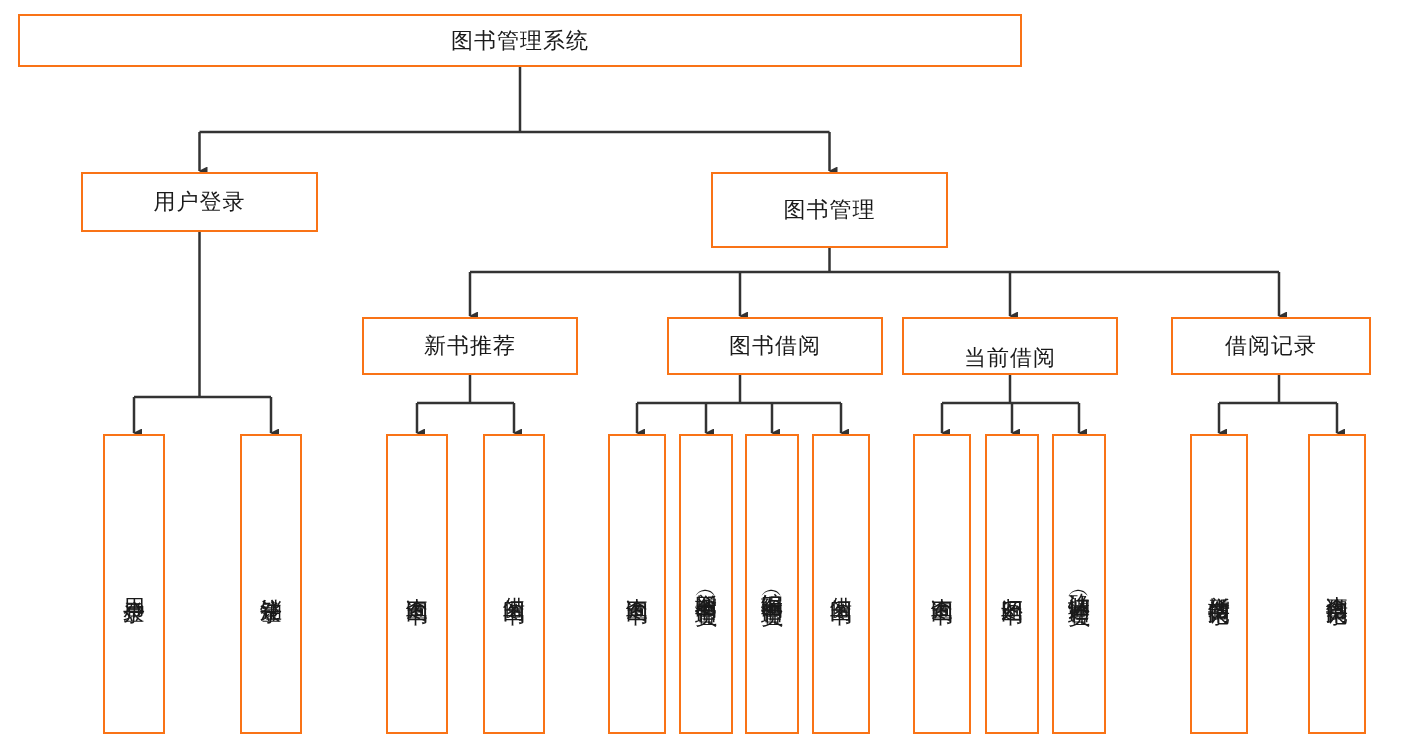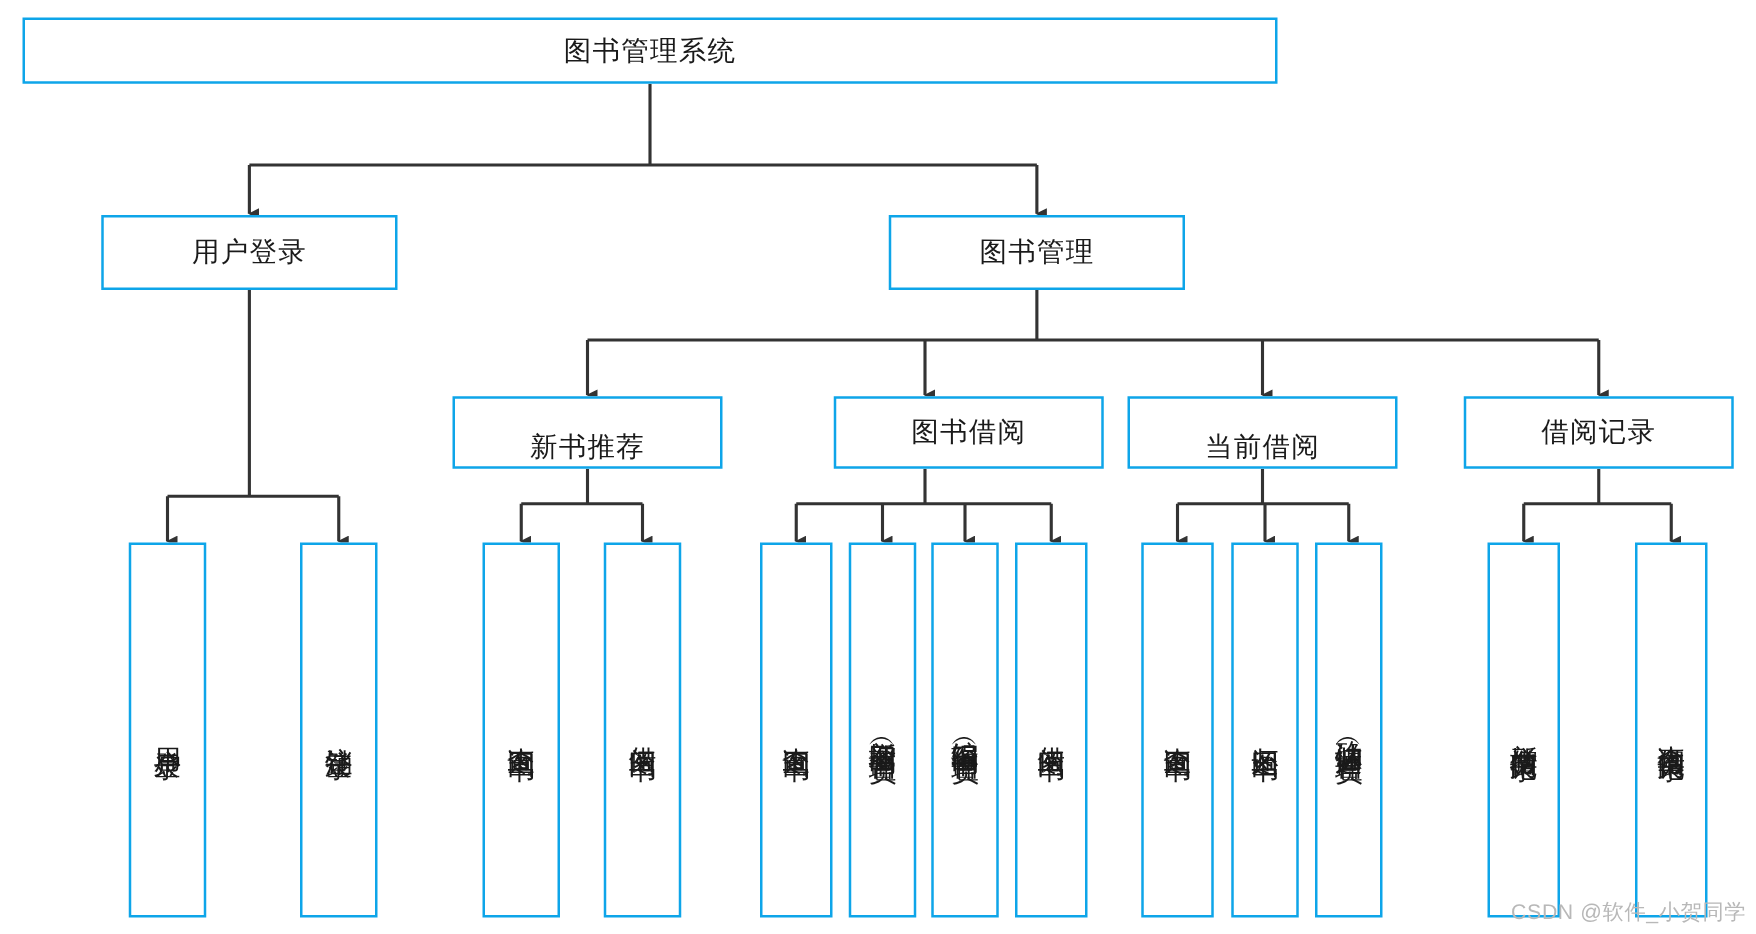--- a/index.html
+++ b/index.html
@@ -21,21 +21,21 @@
     position: absolute;
     left: 0;
     top: 0;
     width: 1405px;
     height: 747px;
     pointer-events: none;
   }
   .node {
     position: absolute;
     box-sizing: border-box;
-    border: 2px solid #0ea5e9;
+    border: 2px solid #f97316;
     background: #ffffff;
     display: flex;
     align-items: center;
     justify-content: center;
     color: #1a1a1a;
   }
   .node.horiz {
     font-size: 22px;
     letter-spacing: 1px;
   }
@@ -113,33 +113,33 @@
       </g>
   </svg>
 
   <div id="node-layer">
       <div class="node horiz" style="left: 18px; top: 14px; width: 1004px; height: 53px;">
         <span class="label">图书管理系统</span>
       </div>
       <div class="node horiz" style="left: 81px; top: 172px; width: 237px; height: 60px;">
         <span class="label">用户登录</span>
       </div>
-      <div class="node horiz" style="left: 711px; top: 172px; width: 237px; height: 60px;">
+      <div class="node horiz" style="left: 711px; top: 172px; width: 237px; height: 76px;">
         <span class="label">图书管理</span>
       </div>
-      <div class="node horiz" style="left: 362px; top: 317px; width: 216px; height: 58px; align-items: flex-end;">
+      <div class="node horiz" style="left: 362px; top: 317px; width: 216px; height: 58px;">
         <span class="label">新书推荐</span>
       </div>
       <div class="node horiz" style="left: 667px; top: 317px; width: 216px; height: 58px;">
         <span class="label">图书借阅</span>
       </div>
       <div class="node horiz" style="left: 902px; top: 317px; width: 216px; height: 58px; align-items: flex-end;">
         <span class="label">当前借阅</span>
       </div>
-      <div class="node horiz" style="left: 1171px; top: 317px; width: 216px; height: 58px;">
+      <div class="node horiz" style="left: 1171px; top: 317px; width: 200px; height: 58px;">
         <span class="label">借阅记录</span>
       </div>
       <div class="node vert" style="left: 103px; top: 434px; width: 62px; height: 300px;">
         <span class="label">用户登录</span>
       </div>
       <div class="node vert" style="left: 240px; top: 434px; width: 62px; height: 300px;">
         <span class="label">注销登录</span>
       </div>
       <div class="node vert" style="left: 386px; top: 434px; width: 62px; height: 300px;">
         <span class="label">查询图书</span>
@@ -169,14 +169,13 @@
         <span class="label">确认归还（管理员）</span>
       </div>
       <div class="node vert" style="left: 1190px; top: 434px; width: 58px; height: 300px;">
         <span class="label">新增借阅记录</span>
       </div>
       <div class="node vert" style="left: 1308px; top: 434px; width: 58px; height: 300px;">
         <span class="label">查询借阅记录</span>
       </div>
     </div>
 
-  <div class="watermark">CSDN @软件_小贺同学</div>
 </div>
 
 </body></html>

